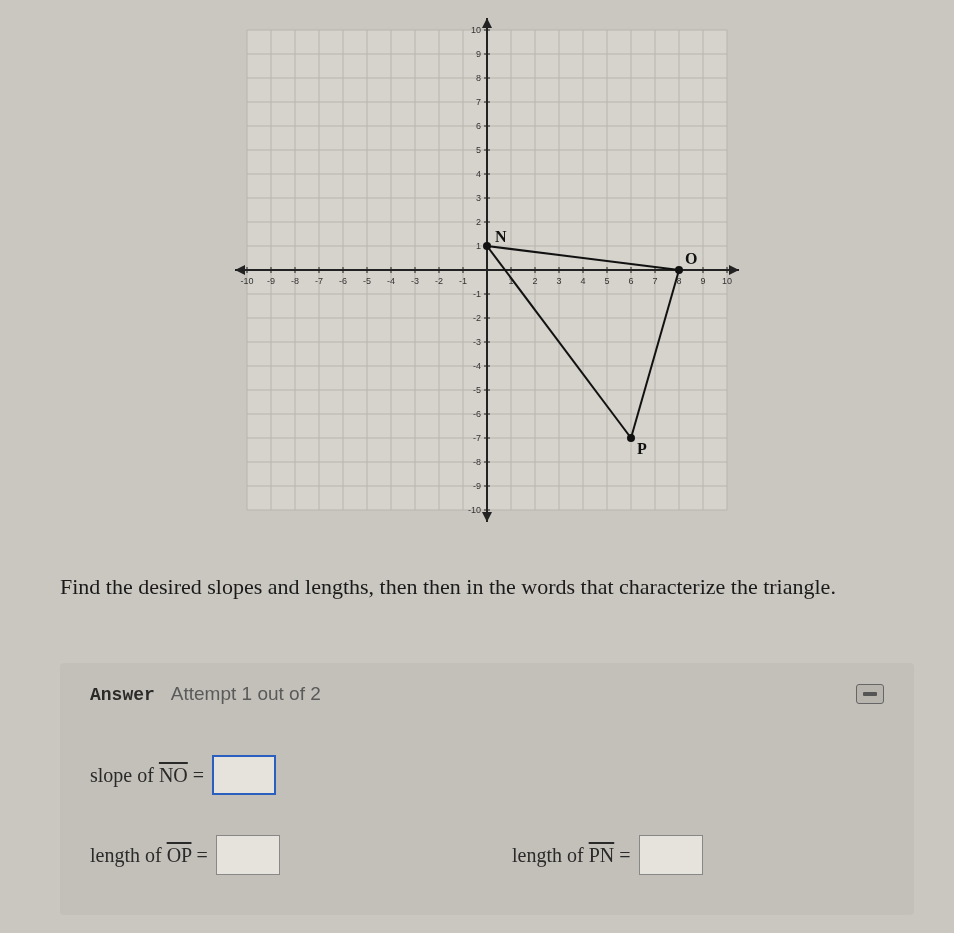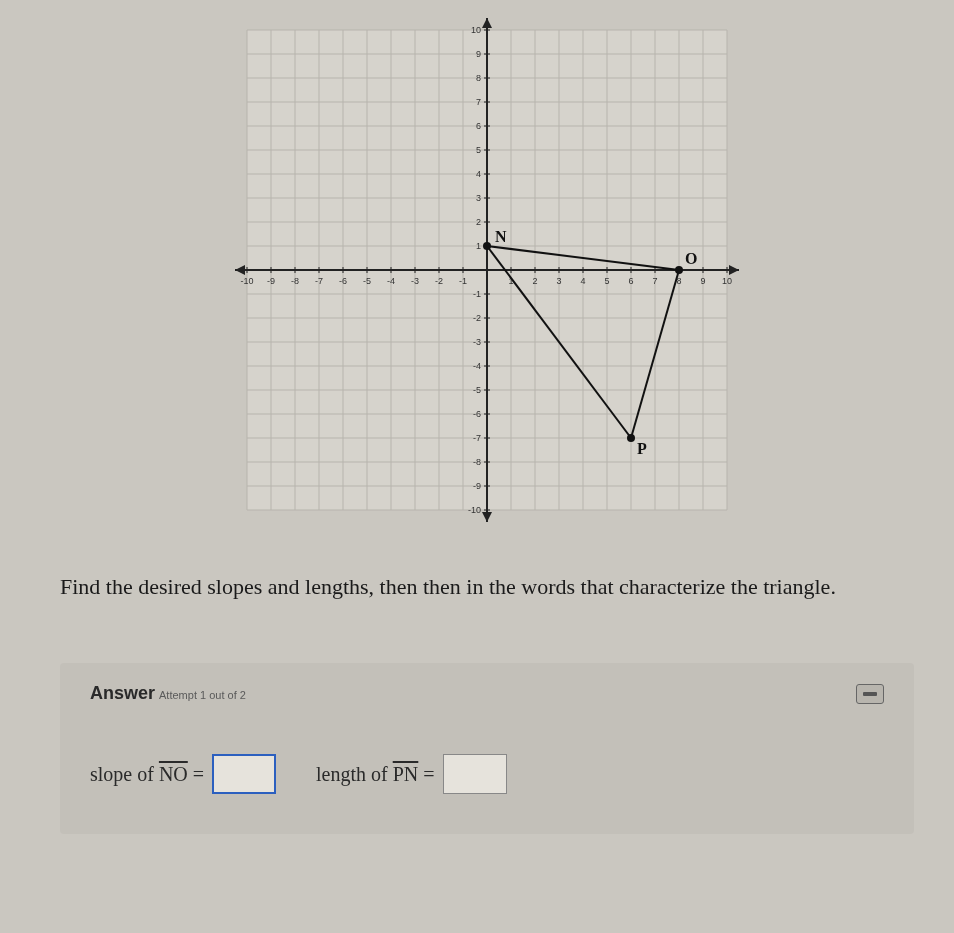--- a/index.html
+++ b/index.html
@@ -27,49 +27,50 @@
     padding: 20px 30px 40px 30px;
     border-radius: 4px;
   }
   .answer-header {
     display: flex;
     justify-content: space-between;
     align-items: center;
     margin-bottom: 50px;
   }
   .answer-title {
-    font-family: Liberation Sans, sans-serif;
+    font-family: Liberation Mono, monospace;
     font-weight: bold;
     font-size: 18px;
     color: #2a2a2a;
   }
   .attempt {
     font-family: Arial, sans-serif;
-    font-size: 11px;
+    font-size: 19px;
     color: #5a5a5a;
+    margin-left: 12px;
     font-weight: normal;
   }
   .kbd-icon {
     width: 28px;
     height: 20px;
     border: 1px solid #666;
     border-radius: 3px;
     background: #b8b5ae;
     display: flex;
     align-items: center;
     justify-content: center;
   }
   .kbd-icon::after {
     content: "";
     width: 14px;
     height: 4px;
     background: #555;
     border-radius: 1px;
   }
-  .rows { display: flex; flex-direction: row; gap: 40px; }
+  .rows { display: flex; flex-direction: column; gap: 40px; }
   .row { display: flex; gap: 50px; }
   .cell { display: flex; align-items: center; gap: 8px; flex: 1; }
   .label { font-size: 20px; white-space: nowrap; }
   .over { text-decoration: overline; }
   .box {
     width: 64px;
     height: 40px;
     background: #e6e3dc;
     border: 1px solid #888;
     font-size: 18px;
@@ -251,19 +252,25 @@
       <div class="cell">
         <span class="label">
           <span>slope of </span><span class="over">NO</span><span> =</span>
         </span>
         <input class="box active" value="" style="">
       </div>
     </div>
     <div class="row">
       <div class="cell">
         <span class="label">
+          <span>length of </span><span class="over">OP</span><span> =</span>
+        </span>
+        <input class="box" value="" style="">
+      </div>
+      <div class="cell">
+        <span class="label">
           <span>length of </span><span class="over">PN</span><span> =</span>
         </span>
         <input class="box" value="" style="">
       </div>
     </div>
   </div>
 </div>
 
 </body></html>

